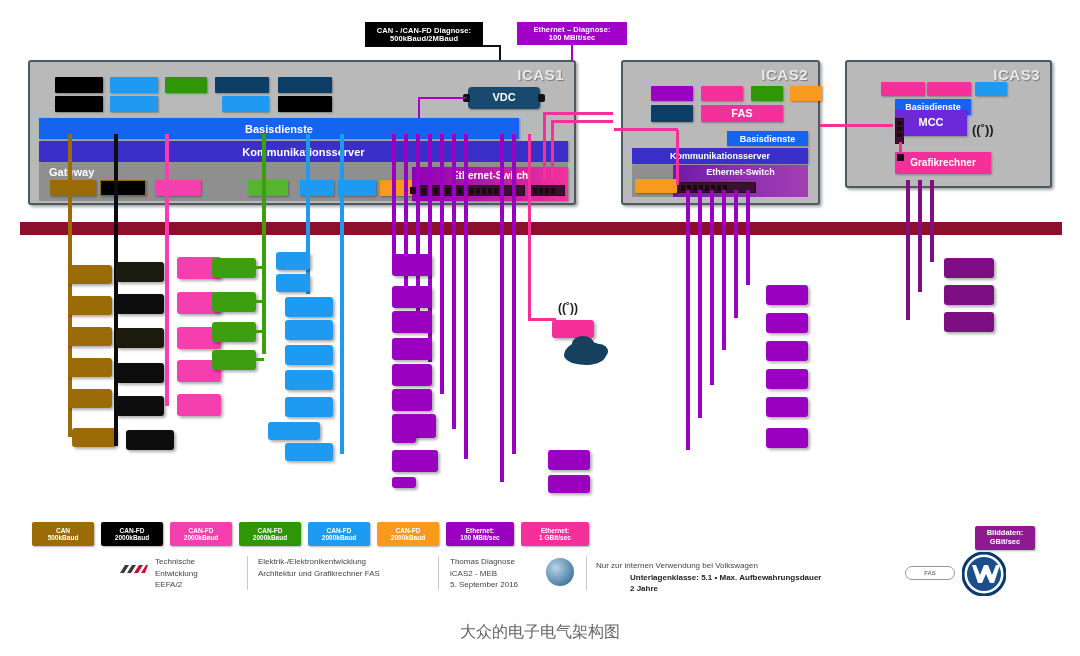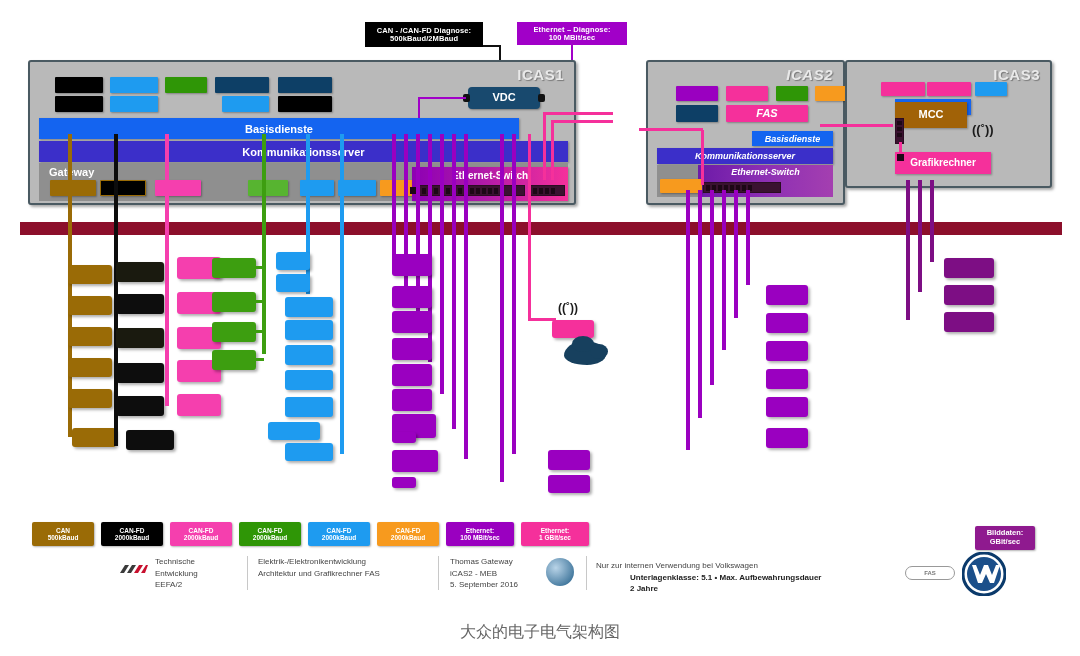--- a/index.html
+++ b/index.html
@@ -107,21 +107,21 @@
     </div>
     <div class="abs portbar" style="left:500px;top:123px;width:35px;height:11px;">
       <span class="port"></span>
         <span class="port"></span>
       <span class="port"></span>
         <span class="port"></span>
     </div>
     <div class="abs" style="left:380px;top:125px;width:6px;height:7px;background:#1d0716;"></div>
   </div>
 
-  <div class="abs icasbox" style="left:646px;top:60px;width:199px;height:145px;font-style:italic;">
+  <div class="abs icasbox" style="left:621px;top:60px;width:199px;height:145px;">
     <div class="icastitle" style="right:10px;top:4px;">ICAS2</div>
 
     <div class="abs fblock" style="left:28px;top:24px;width:42px;height:15px;background:#9a00c0;"></div>
     <div class="abs fblock" style="left:78px;top:24px;width:42px;height:15px;background:#f5309b;"></div>
     <div class="abs fblock" style="left:128px;top:24px;width:32px;height:15px;background:#2f9606;"></div>
     <div class="abs fblock" style="left:167px;top:24px;width:32px;height:15px;background:#f79a1e;"></div>
     <div class="abs fblock" style="left:28px;top:43px;width:42px;height:17px;background:#0d3f66;"></div>
     <div class="abs lbl fblock" style="left:78px;top:43px;width:82px;height:17px;background:#f5309b;font-size:11px;">
       <span>FAS</span>
     </div>
@@ -154,21 +154,21 @@
   <div class="abs icasbox" style="left:845px;top:60px;width:207px;height:128px;">
     <div class="icastitle" style="right:10px;top:4px;">ICAS3</div>
 
     <div class="abs fblock" style="left:34px;top:20px;width:44px;height:14px;background:#f5309b;"></div>
     <div class="abs fblock" style="left:80px;top:20px;width:44px;height:14px;background:#f5309b;"></div>
     <div class="abs fblock" style="left:128px;top:20px;width:32px;height:14px;background:#1e9bf0;"></div>
 
     <div class="abs band" style="left:48px;top:37px;width:76px;height:16px;background:#1464f0;font-size:9px;">
       <span>Basisdienste</span>
     </div>
-    <div class="abs lbl" style="left:48px;top:40px;width:72px;height:26px;background:#a16207;font-size:11px;box-shadow:1px 1px 2px rgba(0,0,0,.3);">
+    <div class="abs lbl" style="left:48px;top:48px;width:72px;height:26px;background:#6d28d9;font-size:11px;box-shadow:1px 1px 2px rgba(0,0,0,.3);">
       <span>MCC</span>
     </div>
     <div class="abs portbar" style="left:48px;top:56px;width:9px;height:26px;flex-direction:column;gap:2px;padding:2px 0;">
       <span class="port" style="width:5px;height:4px;"></span>
       <span class="port" style="width:5px;height:4px;"></span>
       <span class="port" style="width:5px;height:4px;"></span>
     </div>
     <div class="abs antenna" style="left:125px;top:60px;">((˚))</div>
 
     <div class="abs lbl" style="left:48px;top:90px;width:96px;height:22px;background:#f5309b;font-size:10px;box-shadow:1px 1px 2px rgba(0,0,0,.3);">
@@ -337,21 +337,21 @@
     <div>Entwicklung</div>
     <div>EEFA/2</div>
   </div>
   <div class="abs divider" style="left:247px;top:556px;height:34px;"></div>
   <div class="abs foot" style="left:258px;top:556px;width:180px;">
     <div>Elektrik-/Elektronikentwicklung</div>
     <div>Architektur und Grafikrechner FAS</div>
   </div>
   <div class="abs divider" style="left:438px;top:556px;height:34px;"></div>
   <div class="abs foot" style="left:450px;top:556px;width:120px;">
-    <div>Thomas Gateway</div>
+    <div>Thomas Diagnose</div>
     <div>iCAS2 - MEB</div>
     <div>5. September 2016</div>
   </div>
   <div class="abs" style="left:546px;top:558px;width:28px;height:28px;border-radius:50%;background:radial-gradient(circle at 35% 35%,#b9d4e8,#1d5b86);"></div>
   <div class="abs divider" style="left:586px;top:556px;height:34px;"></div>
   <div class="abs foot" style="left:596px;top:560px;width:230px;">
     <div>Nur zur internen Verwendung bei Volkswagen</div>
     <div class="footb">Unterlagenklasse: 5.1 • Max. Aufbewahrungsdauer 2 Jahre</div>
   </div>
   <div class="abs" style="left:905px;top:566px;width:50px;height:14px;border:1px solid #999;border-radius:8px;color:#777;font-size:6px;display:flex;align-items:center;justify-content:center;font-weight:bold;">

